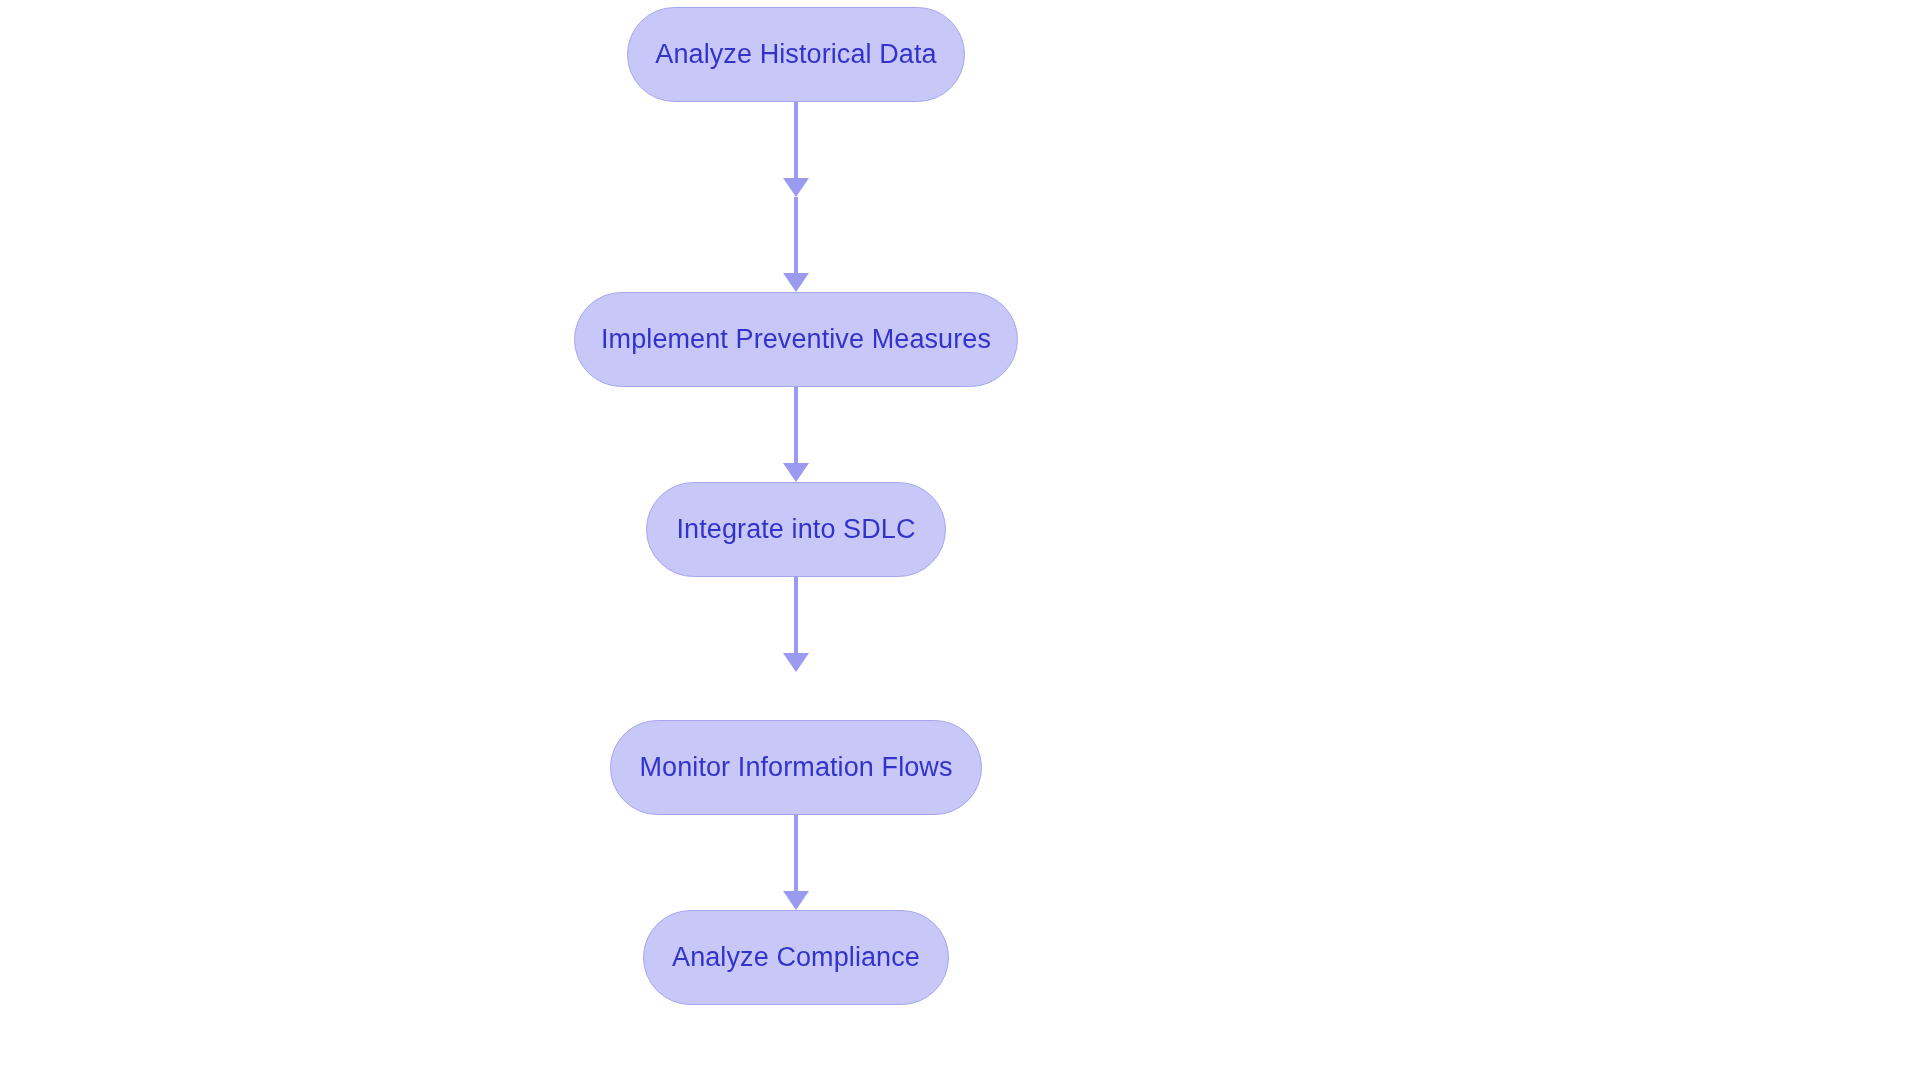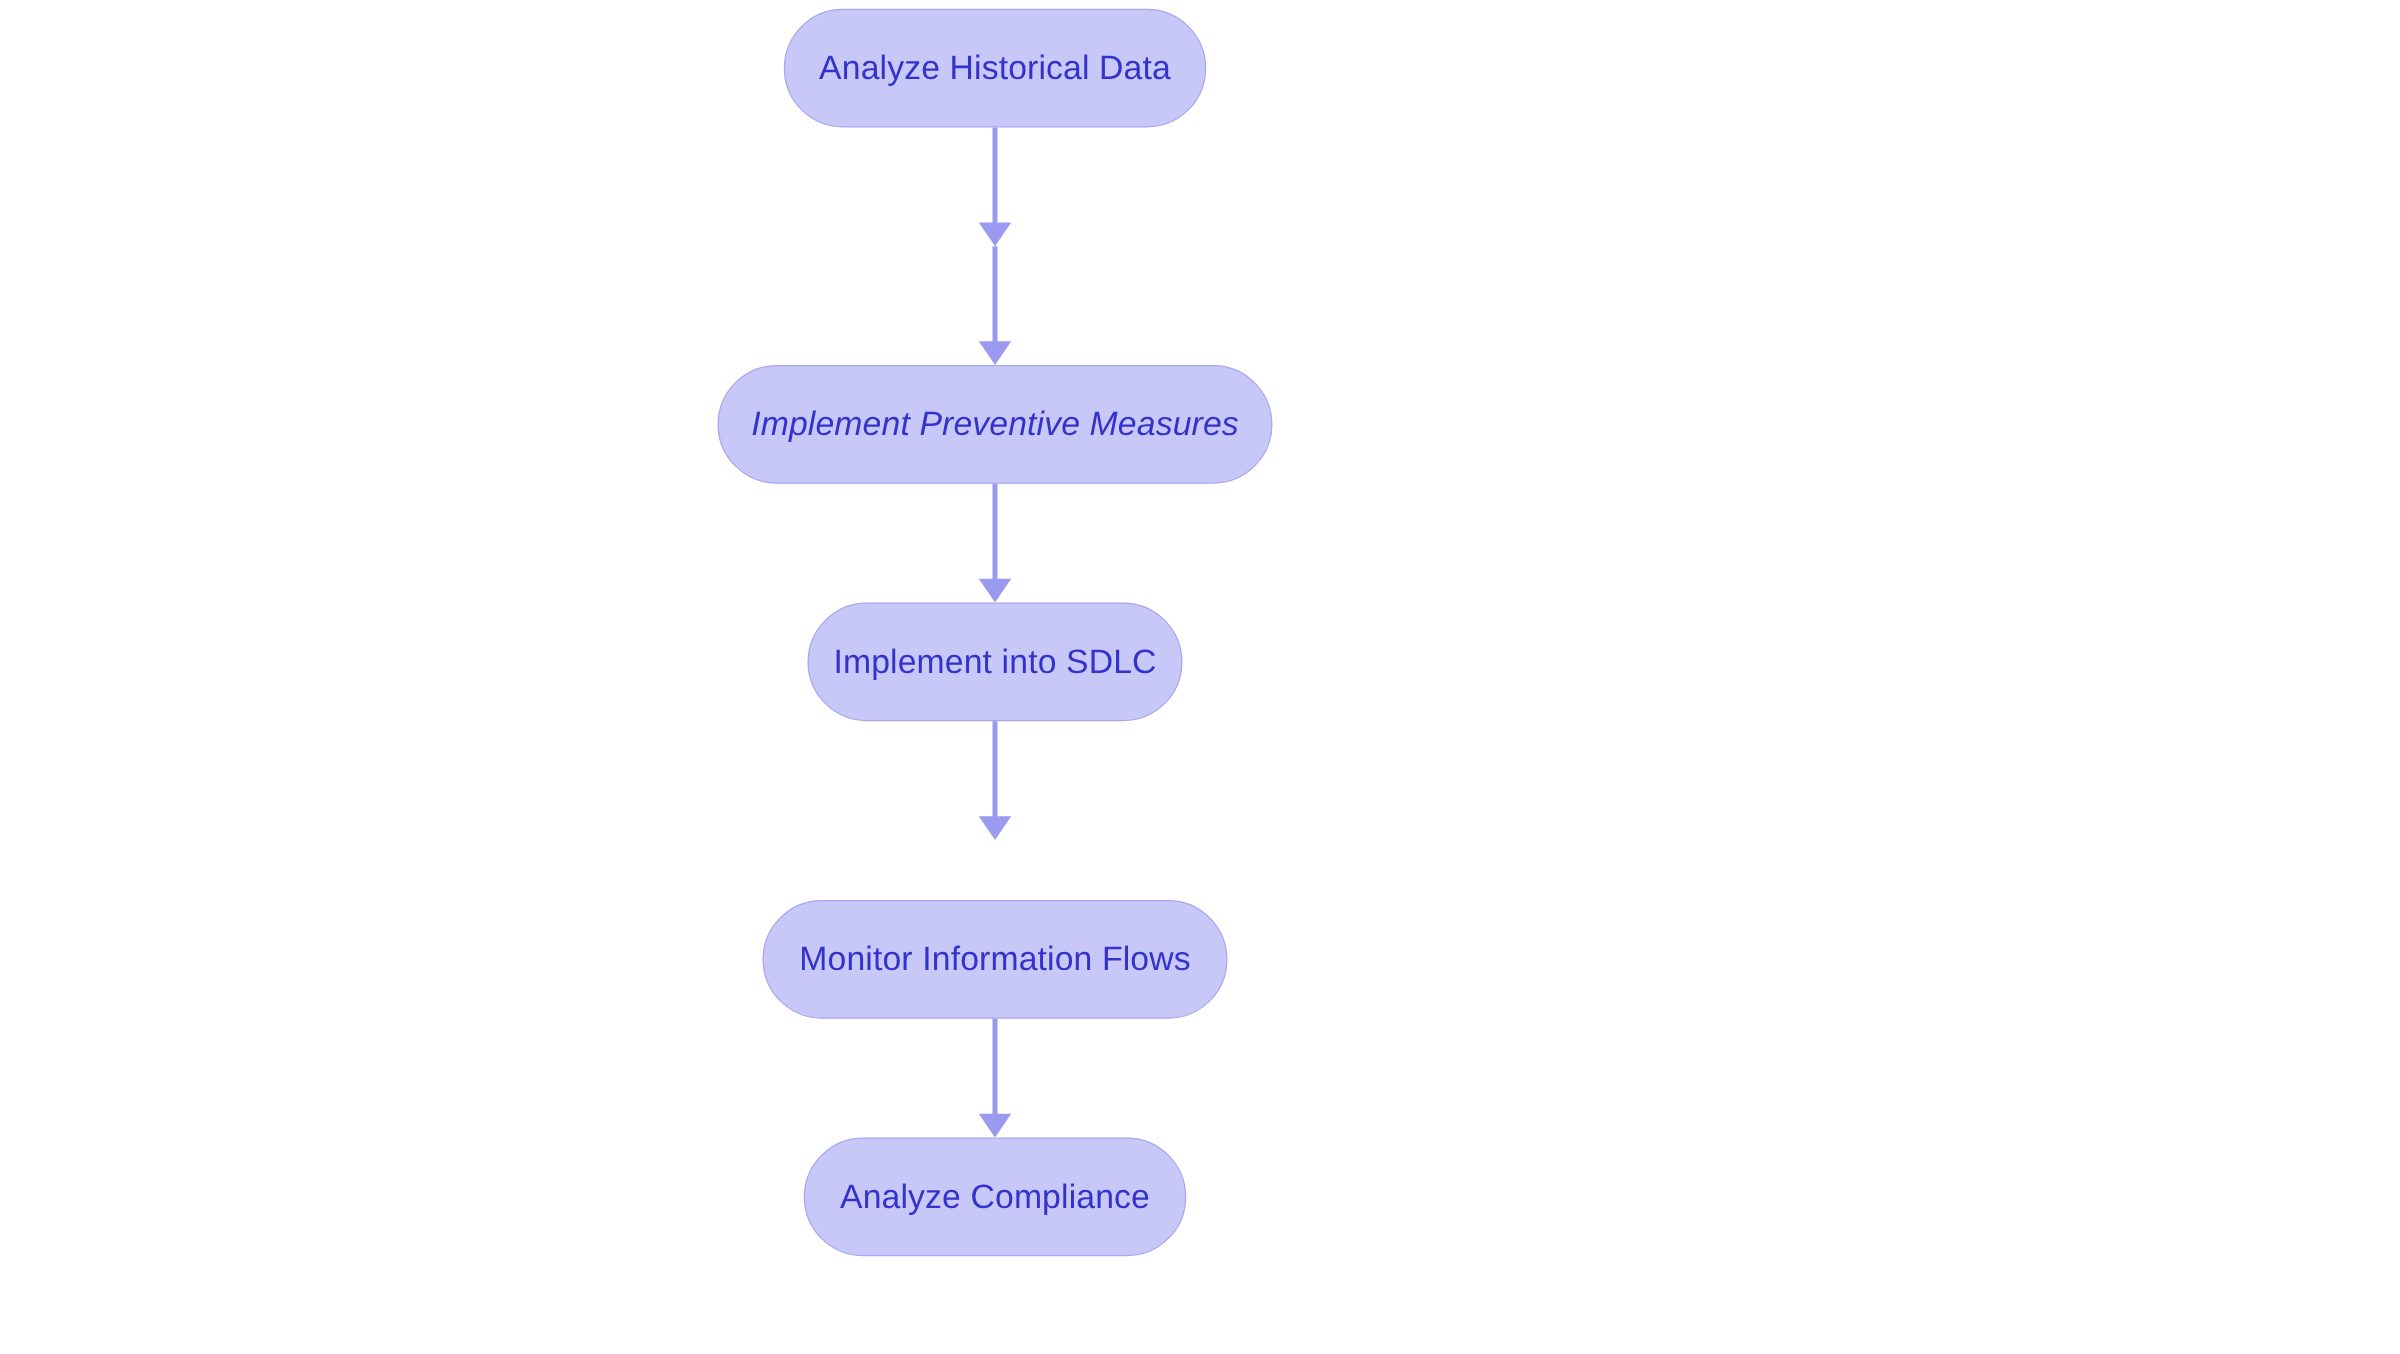--- a/index.html
+++ b/index.html
@@ -55,21 +55,21 @@
     font-weight: 400;
     letter-spacing: 0.1px;
     line-height: 1;
     white-space: nowrap;
     padding: 0 34px;
   }
 
   
   .node-w1 { width: 338px; }
   .node-w2 { width: 438px; }
-  .node-w3 { width: 444px; font-style: italic; }
+  .node-w3 { width: 444px; }
   .node-w4 { width: 300px; }
   .node-w5 { width: 372px; margin-top: 48px; }
   .node-w6 { width: 306px; }
 
   .connector {
     position: relative;
     width: 26px;
     height: 95px;
     flex: 0 0 auto;
     display: flex;
@@ -118,21 +118,21 @@
     <div class="node node-w3">
       <span class="node-label">Implement Preventive Measures</span>
     </div>
 
     <div class="connector">
       <div class="connector-line"></div>
       <div class="connector-head"></div>
     </div>
 
     <div class="node node-w4">
-      <span class="node-label">Implement into SDLC</span>
+      <span class="node-label">Integrate into SDLC</span>
     </div>
 
     <div class="connector">
       <div class="connector-line"></div>
       <div class="connector-head"></div>
     </div>
 
     <div class="node node-w5">
       <span class="node-label">Monitor Information Flows</span>
     </div>

